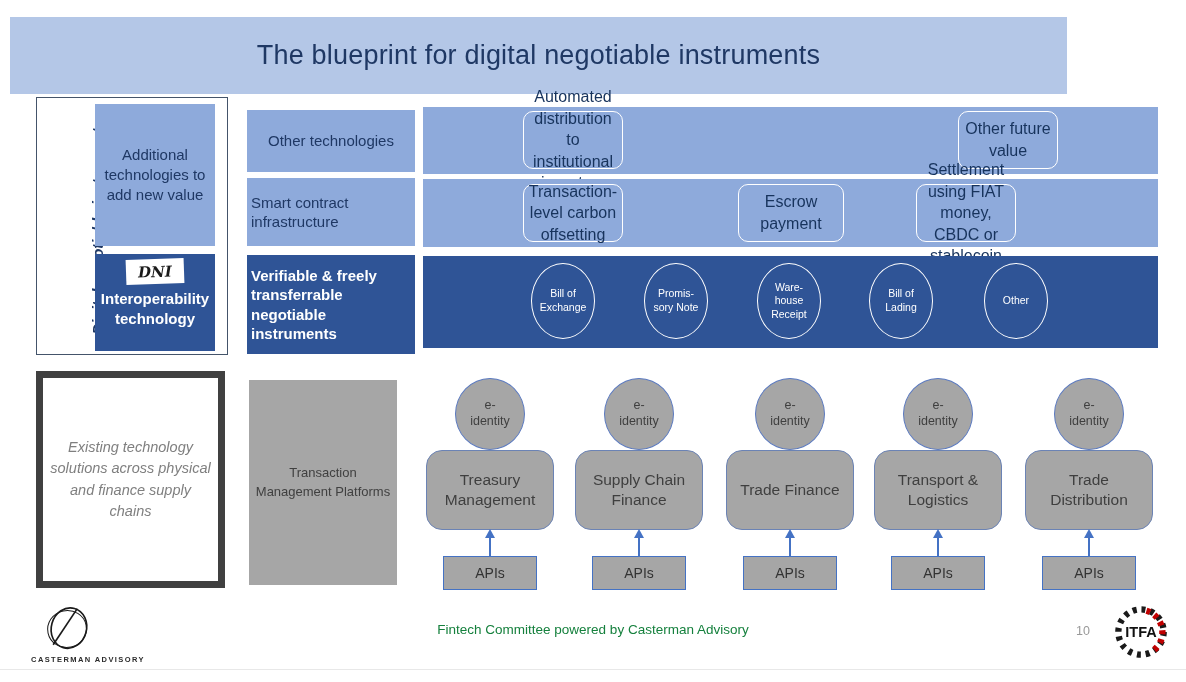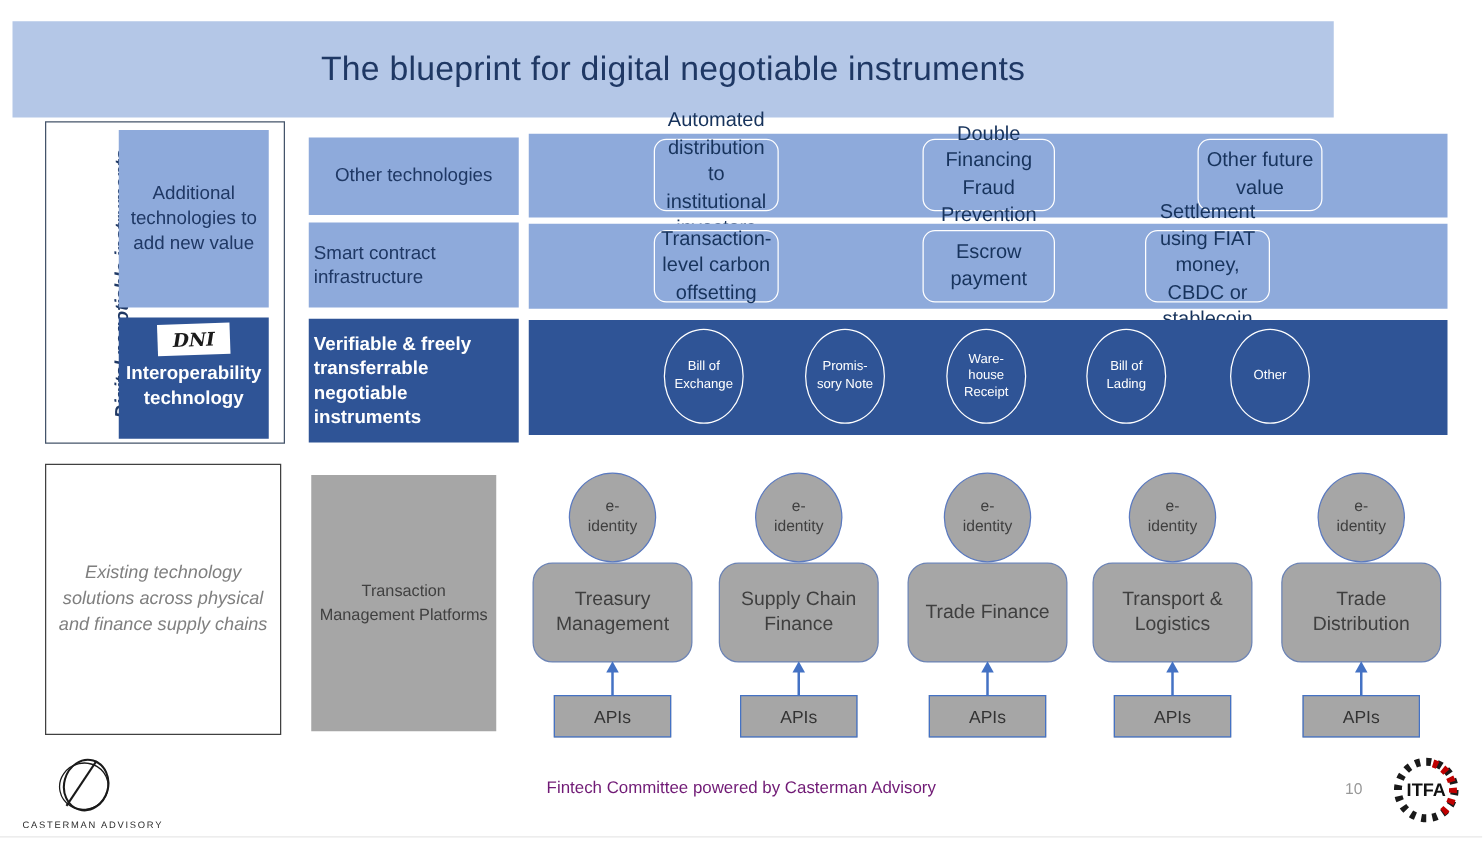--- a/index.html
+++ b/index.html
@@ -39,43 +39,43 @@
   .band.dark{background:#2f5496;}
   .pill{border:1.5px solid #fff;border-radius:10px;background:transparent;
         display:flex;align-items:center;justify-content:center;text-align:center;
         color:#17335c;font-size:16px;line-height:1.35;padding:2px 4px;height:58px;}
   .circle{border:1.2px solid #fff;border-radius:50%;width:64px;height:76px;
           display:flex;align-items:center;justify-content:center;text-align:center;
           color:#fff;font-size:10.5px;line-height:1.3;}
   .circle > span{display:block;width:52px;}
 
   
-  .note-box{left:36px;top:371px;width:189px;height:217px;background:#fff;border:1px solid #404040;
+  .note-box{left:36px;top:371px;width:189px;height:217px;background:#fff;border:7px solid #404040;
             display:flex;align-items:center;justify-content:center;text-align:center;
             font-style:italic;color:#7f7f7f;font-size:14.5px;line-height:1.45;padding:6px;}
   .tmp-box{left:249px;top:380px;width:148px;height:205px;background:#a6a6a6;
            display:flex;align-items:center;justify-content:center;text-align:center;
            color:#404040;font-size:13px;line-height:1.4;padding:6px;}
   .eid{width:70px;height:72px;border-radius:50%;background:#a6a6a6;border:1.5px solid #5b7ac0;
        top:378px;display:flex;align-items:center;justify-content:center;text-align:center;
        color:#3f3f3f;font-size:12.5px;line-height:1.25;}
   .eid > span{display:block;width:48px;}
   .plat{top:450px;width:128px;height:80px;border-radius:16px;background:#a6a6a6;border:1.5px solid #6b83b5;
         display:flex;align-items:center;justify-content:center;text-align:center;
         color:#3f3f3f;font-size:15.5px;line-height:1.3;padding:4px;}
   .api{top:556px;width:94px;height:34px;background:#a6a6a6;border:1px solid #4472c4;
        display:flex;align-items:center;justify-content:center;
        color:#333;font-size:14px;}
   .arrow{top:529px;width:14px;height:27px;}
 
   
   .caster-logo{left:40px;top:604px;width:56px;height:50px;}
-  .caster-brand{left:18px;top:655px;width:140px;font-size:7.5px;font-weight:normal;
-                letter-spacing:1.4px;color:#2b2b2b;}
-  .footer-caption{left:0;top:622px;width:1186px;text-align:center;color:#701a75;font-size:13.5px;}
+  .caster-brand{left:18px;top:655px;width:140px;font-size:7.5px;font-weight:bold;
+                letter-spacing:1.4px;color:#2b2b2b;text-align:center;}
+  .footer-caption{left:0;top:622px;width:1186px;text-align:center;color:#15803d;font-size:13.5px;}
   .page-num{left:1050px;top:624px;width:40px;text-align:right;color:#999;font-size:12.5px;}
   .itfa-logo{left:1112px;top:603px;width:58px;height:58px;}
   .divider{left:0;top:669px;width:1186px;height:1px;background:#e8e8e8;}
 </style>
 </head>
 <body>
 
 <div class="slide">
 
   <div class="abs title-bar">
@@ -90,21 +90,20 @@
     <div class="abs dni-chip">DNI</div>
     <div class="abs interop-label">Interoperability technology</div>
   </div>
 
   <div class="abs row-label light" style="top:110px;height:62px;">Other technologies</div>
   <div class="abs row-label light" style="top:178px;height:68px;">Smart contract infrastructure</div>
   <div class="abs row-label dark" style="top:255px;height:99px;">Verifiable &amp; freely transferrable negotiable instruments</div>
 
   <div class="abs band light" style="top:107px;height:67px;"></div>
   <div class="abs pill" style="left:523px;top:111px;width:100px;">Automated distribution to institutional investors</div>
-  <div class="abs pill" style="left:738px;top:111px;width:106px;">Double Financing Fraud Prevention</div>
   <div class="abs pill" style="left:958px;top:111px;width:100px;">Other future value</div>
 
   <div class="abs band light" style="top:179px;height:68px;"></div>
   <div class="abs pill" style="left:523px;top:184px;width:100px;">Transaction-level carbon offsetting</div>
   <div class="abs pill" style="left:738px;top:184px;width:106px;">Escrow payment</div>
   <div class="abs pill" style="left:916px;top:184px;width:100px;">Settlement using FIAT money, CBDC or stablecoin</div>
 
   <div class="abs band dark" style="top:256px;height:92px;"></div>
   <div class="abs circle" style="left:531px;top:263px;">
       <span>Bill of Exchange</span>

